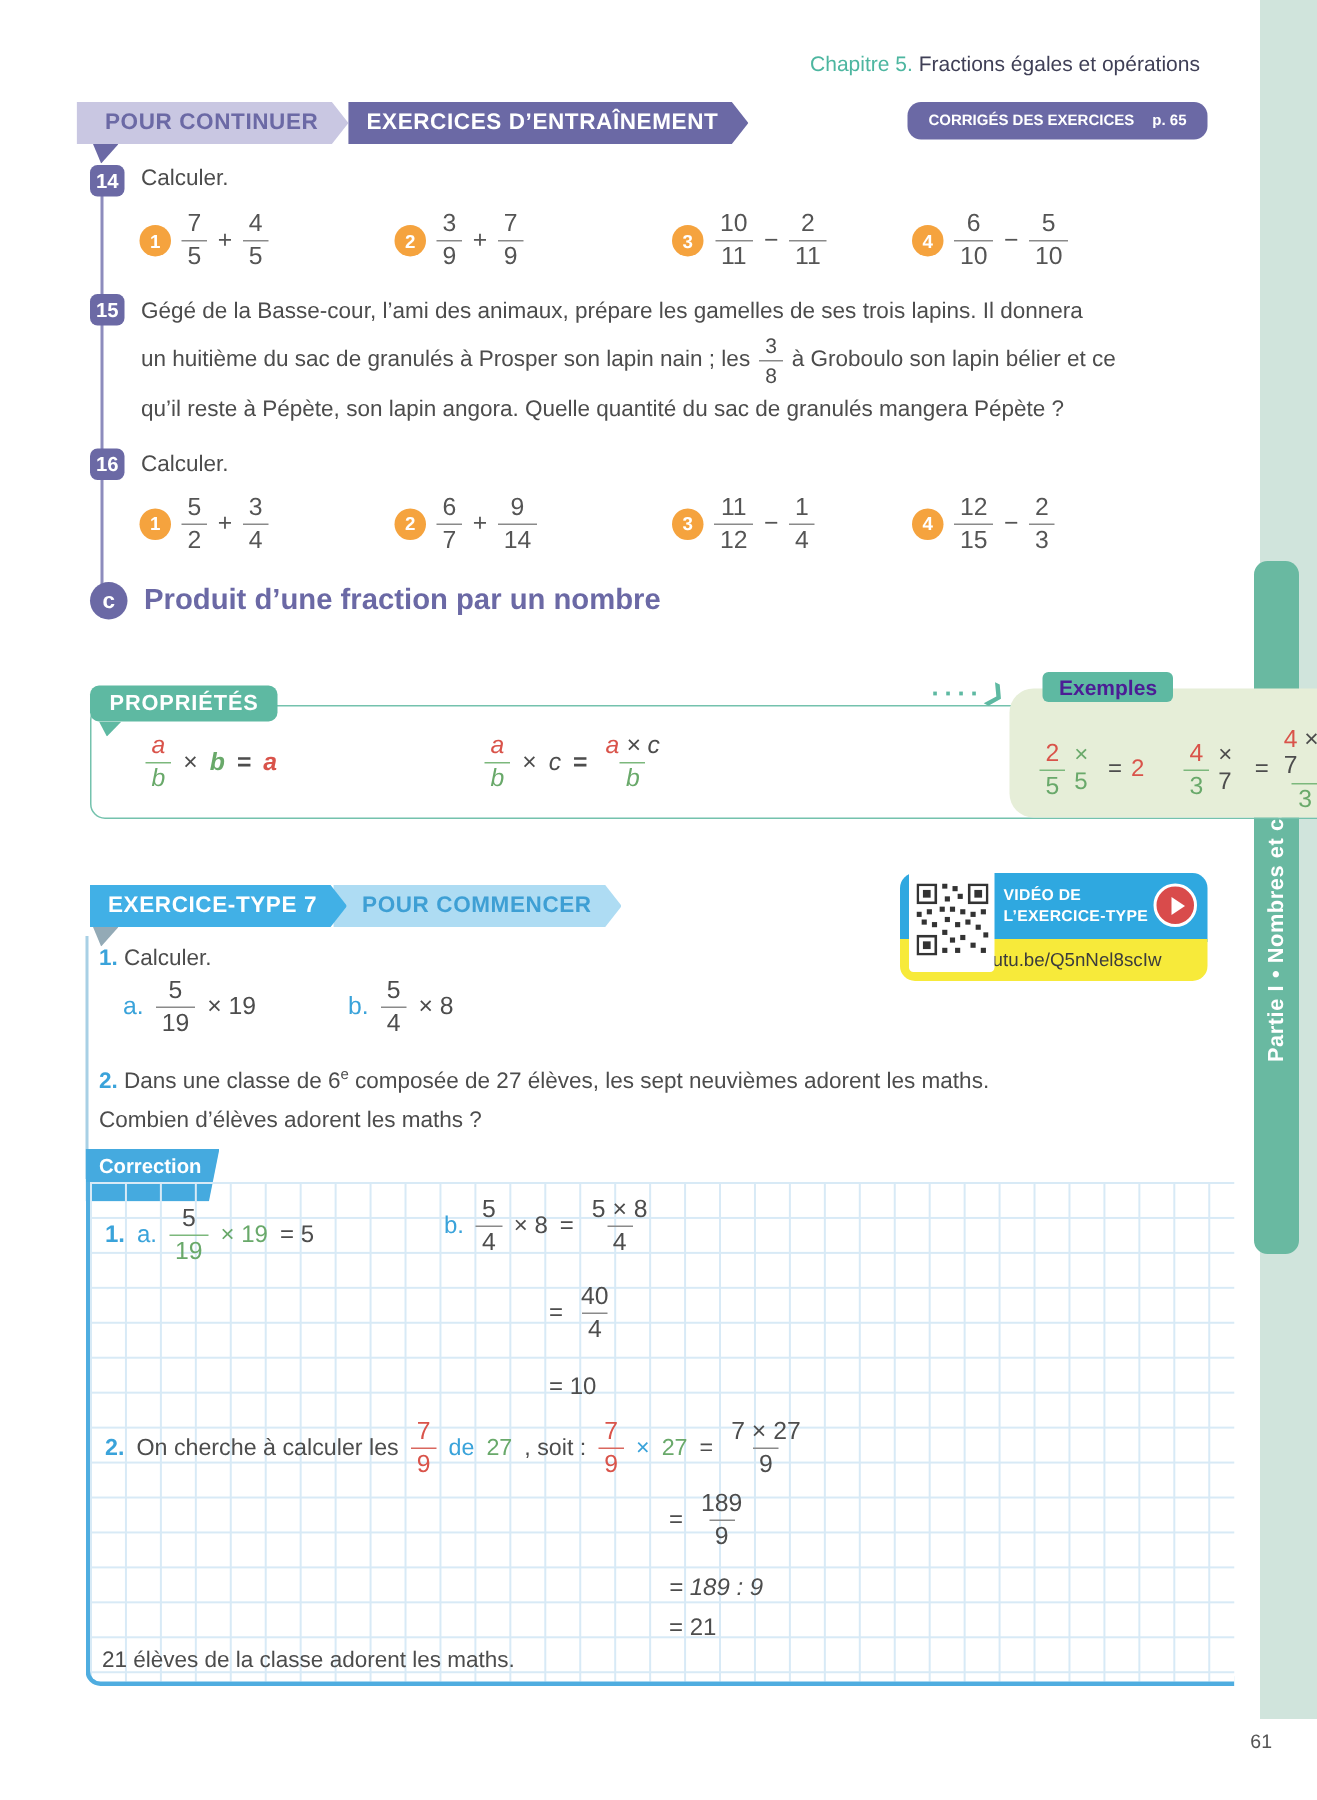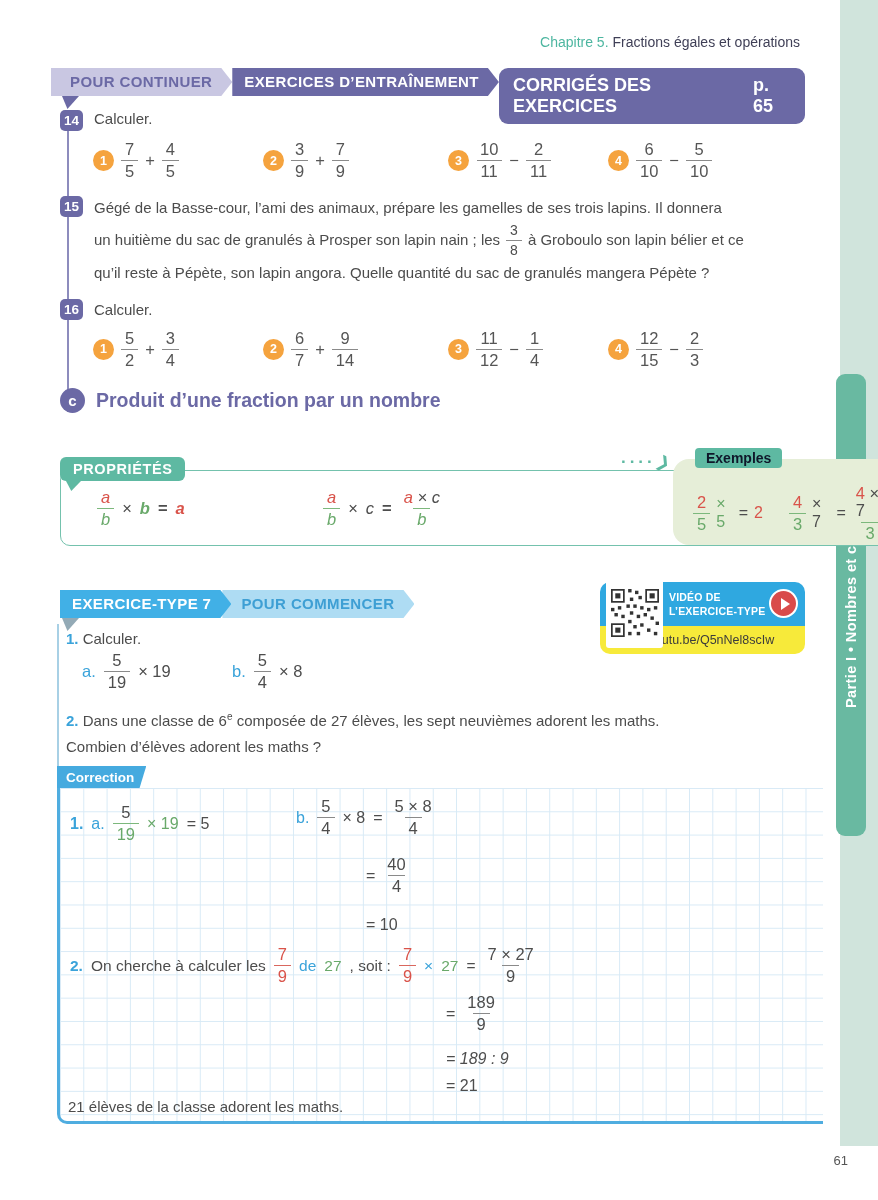--- a/index.html
+++ b/index.html
@@ -23,21 +23,21 @@
   .hdr-row { position:absolute; top:2px; left:0; right:0; display:flex; justify-content:space-between; align-items:flex-start; }
   .rb-wrap { display:flex; position:relative; }
   .rb { font-weight:bold; font-size:15px; letter-spacing:0.4px; padding:5px 20px 6px 12px; white-space:nowrap; }
   .rb-main { background:#6b69a5; color:#fff; clip-path:polygon(0 0,calc(100% - 11px) 0,100% 50%,calc(100% - 11px) 100%,0 100%); position:relative; z-index:2; }
   .rb-sub  { background:#c9c7e2; color:#6b69a5; margin-left:-9px; padding-left:19px; clip-path:polygon(0 0,calc(100% - 11px) 0,100% 50%,calc(100% - 11px) 100%,0 100%); z-index:1; }
   .rb-main-blue { background:#41b0e6; color:#fff; }
   .rb-sub-blue  { background:#aedcf3; color:#3e9fd4; }
   .tail { position:absolute; top:100%; left:2px; width:17px; height:13px; background:#6b69a5; clip-path:polygon(0 0,100% 0,32% 100%); }
   .tail-blue { background:#93aab6; }
 
-  .answers-btn { background:#6b69a5; color:#fff; border-radius:9px; font-size:18px; font-weight:bold;
+  .answers-btn { background:#6b69a5; color:#fff; border-radius:9px; font-size:10px; font-weight:bold;
                  padding:7px 14px; display:flex; gap:12px; align-items:center; cursor:pointer; }
 
   
   .exercises { position:absolute; top:44px; left:0; width:100%; }
   .ex-line { position:absolute; left:7px; top:6px; width:2px; height:296px; background:#8d8cbd; }
   .badge { position:relative; z-index:1; display:inline-flex; align-items:center; justify-content:center; width:23px; height:21px;
            background:#6b69a5; border-radius:5px; color:#fff; font-weight:bold; font-size:13.5px; flex:none; }
   .ex-row { display:flex; align-items:flex-start; gap:11px; font-size:15px; color:#4c4c4c; }
   .frac-row { display:flex; margin-top:10px; padding-left:33px; }
   .fr-item { display:inline-flex; align-items:center; gap:7px; font-size:16.5px; color:#555; }
@@ -67,21 +67,21 @@
   
   .props { position:absolute; top:404px; left:0; width:878px; height:76px; border:1.6px solid #74c2ad; border-radius:10px; }
   .props-label { position:absolute; top:-14px; left:-1px; background:#5eb9a2; color:#fff; font-weight:bold; font-size:14.5px;
                  letter-spacing:0.6px; padding:4px 13px; border-radius:6px; }
   .props-label .ptail { position:absolute; top:100%; left:6px; width:15px; height:10px; background:#5eb9a2; clip-path:polygon(0 0,100% 0,35% 100%); }
   .mrow { display:inline-flex; align-items:center; gap:8px; font-size:16.5px; color:#4d4d4d; }
   .f1 { position:absolute; left:36px; top:18px; }
   .f2 { position:absolute; left:262px; top:18px; }
 
   .examples { position:absolute; right:1px; top:-12px; width:263px; height:86px; background:#e6eed8; border-radius:16px; }
-  .examples-label { position:absolute; top:-11px; left:22px; background:#5eb9a2; color:#0f172a; font-weight:bold; font-size:14px;
+  .examples-label { position:absolute; top:-11px; left:22px; background:#5eb9a2; color:#4c1d95; font-weight:bold; font-size:14px;
                     padding:2px 11px; border-radius:4px; }
   .ex-arrow { position:absolute; left:-52px; top:-6px; display:flex; align-items:center; gap:1px; color:#5eb9a2; }
   .ex-arrow .dots { font-size:17px; letter-spacing:3px; font-weight:bold; line-height:0.5; }
   .ex-arrow .head { font-size:16px; font-weight:bold; transform:rotate(28deg); }
   .examples-body { position:absolute; left:20px; top:26px; display:flex; gap:26px; align-items:center; }
   .examples .mrow { gap:6px; font-size:16px; }
 
   
   .extype { position:absolute; top:524px; left:0; width:100%; }
   .extype-line { position:absolute; left:-3px; top:34px; width:2px; height:162px; background:#a8d0e5; }
@@ -98,21 +98,21 @@
                   display:flex; align-items:center; padding-left:11px; }
   .vurl { font-size:12.5px; color:#3c3c3c; cursor:pointer; }
   .qr { position:absolute; left:6px; top:-4px; width:57px; height:70px; background:#fff; border-radius:3px; display:flex; align-items:center; justify-content:center; cursor:pointer; }
   .vtxt { position:absolute; left:69px; top:9px; color:#fff; font-weight:bold; font-size:10.5px; line-height:1.3; letter-spacing:0.2px; }
   .play { position:absolute; right:7px; top:7px; width:29px; height:29px; border-radius:50%; background:#d94b4b; border:2.5px solid #fff;
           display:flex; align-items:center; justify-content:center; cursor:pointer; }
   .play::after { content:""; display:block; margin-left:3px; border-left:9px solid #fff; border-top:6px solid transparent; border-bottom:6px solid transparent; }
 
   
   .corr-label { position:absolute; top:700px; left:-3px; background:#45aadf; color:#fff; font-weight:bold; font-size:13.5px;
-                padding:4px 12px 4px 9px; clip-path:polygon(0 0,100% 0,calc(100% - 7px) 100%,0 100%); }
+                padding:4px 12px 16px 9px; clip-path:polygon(0 0,100% 0,calc(100% - 7px) 100%,0 100%); }
   .grid { position:absolute; top:722px; left:-3px; width:766px; height:336px;
           border-left:3px solid #4fade0; border-bottom:3px solid #4fade0; border-radius:0 0 0 10px;
           background-image:linear-gradient(#d8eaf6 1px, transparent 1px), linear-gradient(90deg,#d8eaf6 1px, transparent 1px);
           background-size:23.3px 23.3px; }
   .gpos { position:absolute; }
   .grid .mrow { font-size:16px; }
   .corr-sentence { font-size:15px; color:#4c4c4c; }
 
   .page-num { position:absolute; right:30px; top:1153px; font-size:13px; color:#555; }
 </style>

